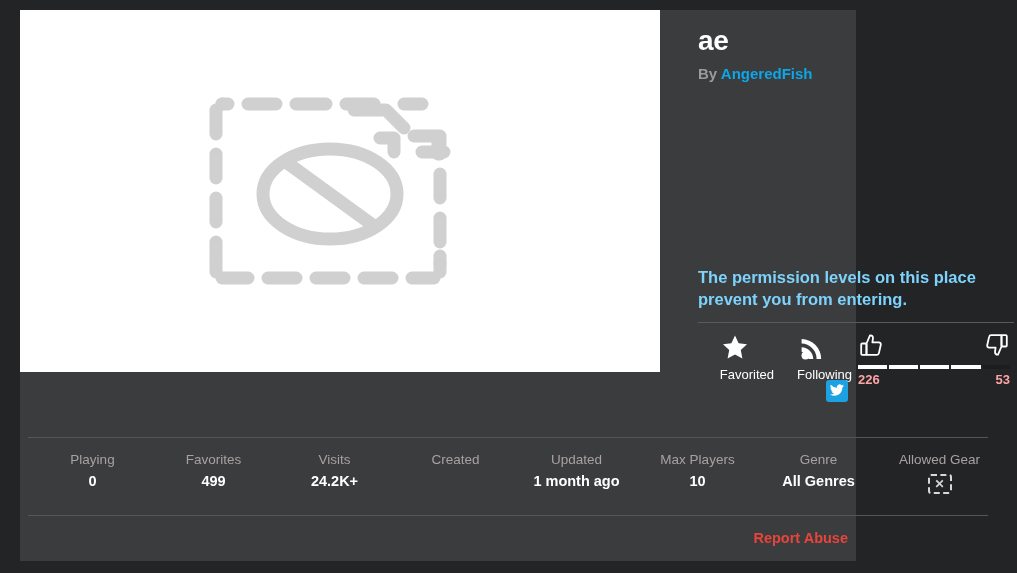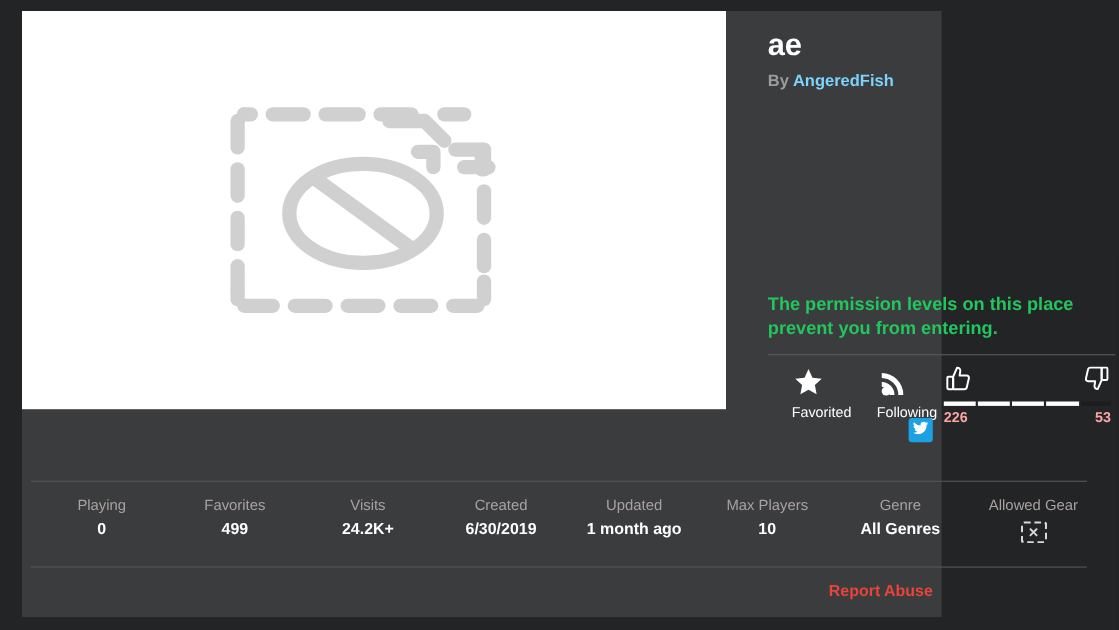--- a/index.html
+++ b/index.html
@@ -46,27 +46,27 @@
     letter-spacing: -0.2px;
   }
   .byline {
     margin-top: 7px;
     font-size: 15px;
     font-weight: bold;
     line-height: 18px;
     white-space: nowrap;
   }
   .byline .by-label { color: #9b9c9e; font-weight: bold; }
-  .byline .by-author { color: #7dd3fc; font-weight: bold; }
+  .byline .by-author { color: #0ea5e9; font-weight: bold; }
 
   .perm-msg {
     position: absolute;
     left: 20px; top: 246px;
     width: 300px;
-    color: #22c55e;
+    color: #7dd3fc;
     font-size: 16.5px;
     font-weight: bold;
     line-height: 22px;
   }
 
   .action-divider {
     position: absolute;
     left: 20px; top: 302px;
     width: 316px; height: 1px;
     background: #5a5b5d;
@@ -339,21 +339,20 @@
       <div class="stat">
         <div class="stat-label">Favorites</div>
         <div class="stat-value">499</div>
       </div>
       <div class="stat">
         <div class="stat-label">Visits</div>
         <div class="stat-value">24.2K+</div>
       </div>
       <div class="stat">
         <div class="stat-label">Created</div>
-        <div class="stat-value">6/30/2019</div>
       </div>
       <div class="stat">
         <div class="stat-label">Updated</div>
         <div class="stat-value">1 month ago</div>
       </div>
       <div class="stat">
         <div class="stat-label">Max Players</div>
         <div class="stat-value">10</div>
       </div>
       <div class="stat">

